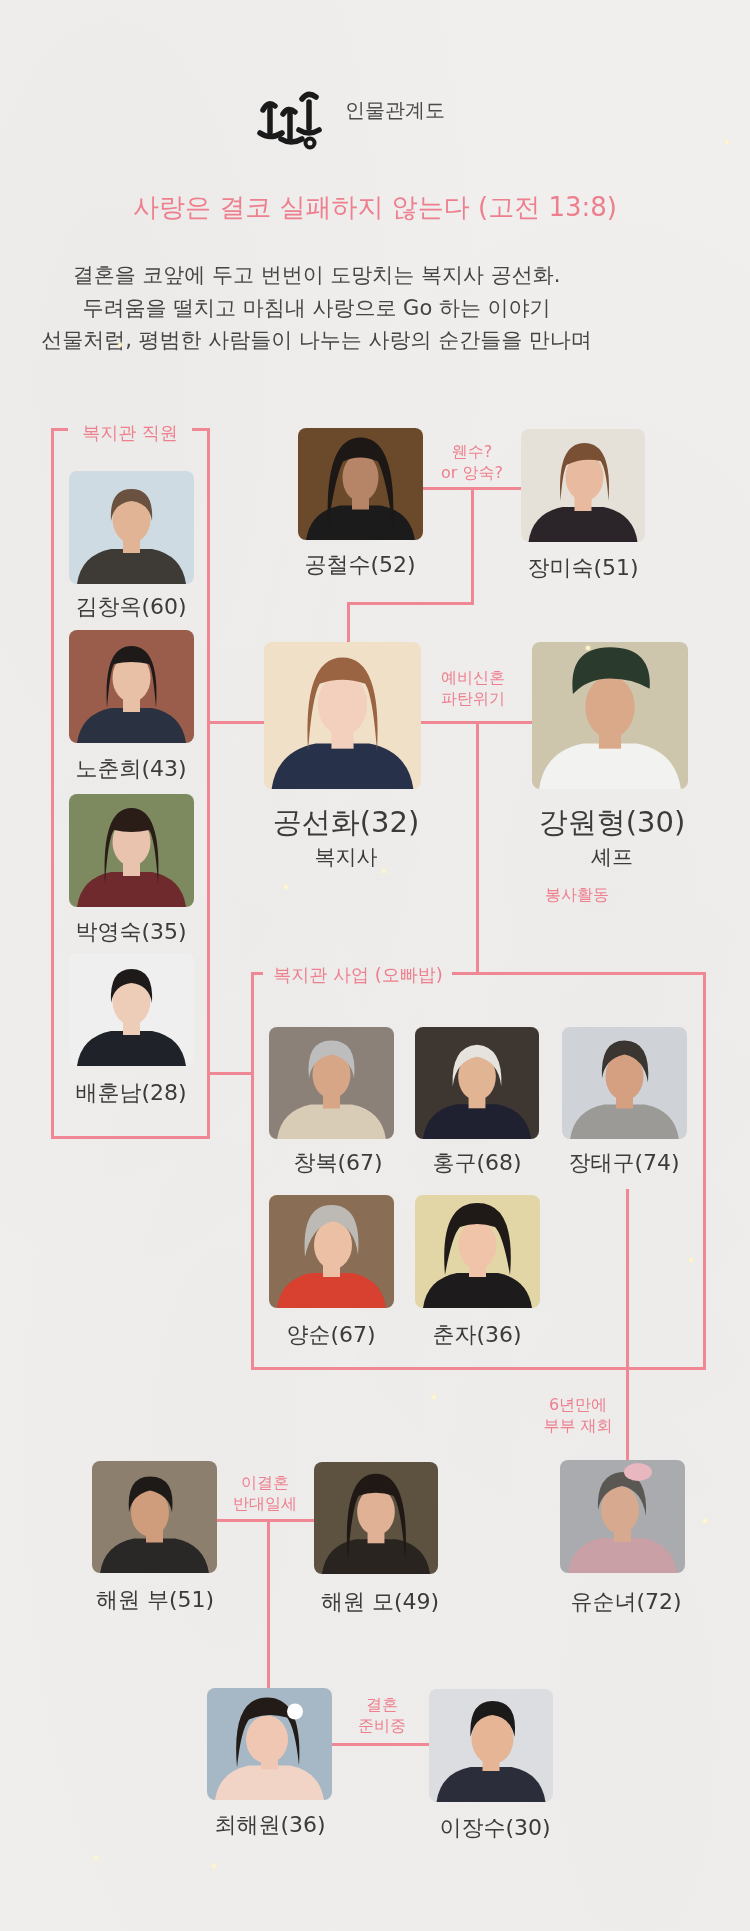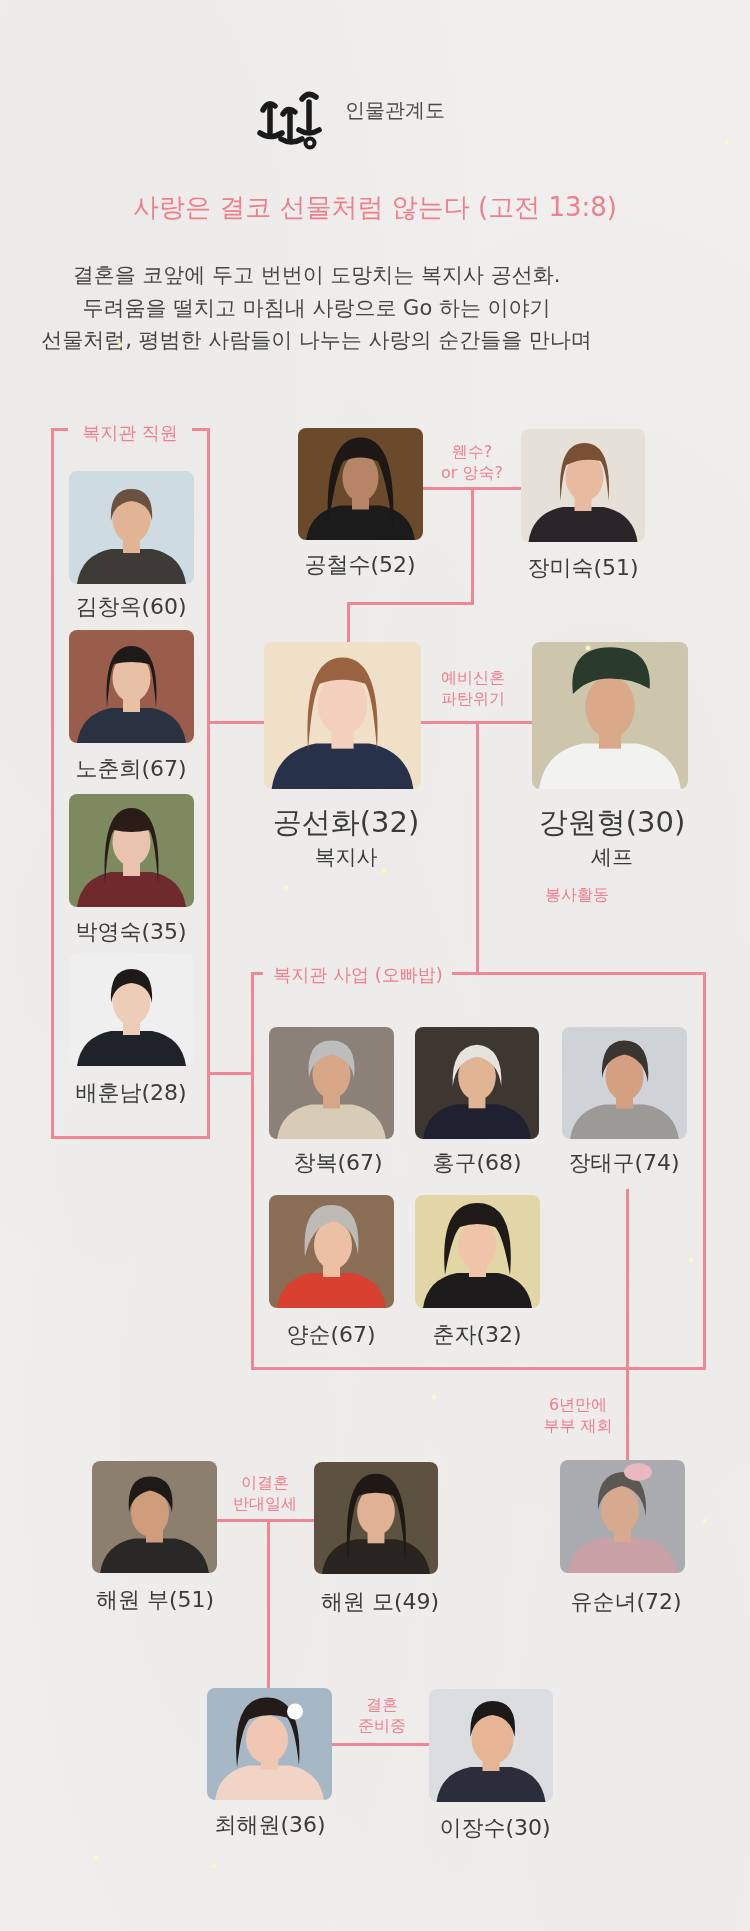--- a/index.html
+++ b/index.html
@@ -44,21 +44,21 @@
       <path d="M27 28 Q32 20 39 26"></path>
       <path d="M34 28 L34 52"></path>
       <path d="M25 53 Q35 59 46 53"></path>
       <path d="M46 13 Q52 5 60 11"></path>
       <path d="M53 16 L53 42"></path>
       <path d="M43 44 Q53 50 63 44"></path>
       <circle cx="54" cy="57" r="4.5" stroke-width="4"></circle>
     </g>
   </svg>
   <div class="header-title">인물관계도</div>
-  <div class="tagline">사랑은 결코 선물처럼 않는다 (고전 13:8)</div>
+  <div class="tagline">사랑은 결코 실패하지 않는다 (고전 13:8)</div>
   <div class="synopsis">
     <div>결혼을 코앞에 두고 번번이 도망치는 복지사 공선화.</div>
     <div>두려움을 떨치고 마침내 사랑으로 Go 하는 이야기</div>
     <div>선물처럼, 평범한 사람들이 나누는 사랑의 순간들을 만나며</div>
   </div>
 
   <div class="line" style="left:51px;top:428px;width:3px;height:711px"></div>
   <div class="line" style="left:207px;top:428px;width:3px;height:711px"></div>
   <div class="line" style="left:51px;top:1136px;width:159px;height:3px"></div>
   <div class="line" style="left:51px;top:428px;width:17px;height:3px"></div>
@@ -123,21 +123,21 @@
   <div class="name" style="left:51px;top:593px">김창옥(60)</div>
 
   <div class="photo" style="left: 69px; top: 630px; width: 125px; height: 113px; background-color: rgb(154, 93, 76);">
     <svg viewBox="0 0 125 113" preserveAspectRatio="xMidYMid slice">
       <path d="M8 113 Q12 84 42 78 L83 78 Q113 84 117 113 Z" fill="#2a3140"></path>
       <rect x="54" y="62" width="17" height="20" fill="#e8c0a6"></rect>
       <ellipse cx="62.5" cy="48" rx="19" ry="24" fill="#e8c0a6"></ellipse>
       <path d="M38 78 Q34 16 62.5 16 Q91 16 87 78 Q84 40 80 34 Q62 30 45 34 Q41 40 38 78 Z" fill="#1e1a1a"></path>
     </svg>
   </div>
-  <div class="name" style="left:51px;top:755px">노춘희(67)</div>
+  <div class="name" style="left:51px;top:755px">노춘희(43)</div>
 
   <div class="photo" style="left: 69px; top: 794px; width: 125px; height: 113px; background-color: rgb(125, 138, 95);">
     <svg viewBox="0 0 125 113" preserveAspectRatio="xMidYMid slice">
       <path d="M8 113 Q12 84 42 78 L83 78 Q113 84 117 113 Z" fill="#6e2a2c"></path>
       <rect x="54" y="62" width="17" height="20" fill="#eac3ae"></rect>
       <ellipse cx="62.5" cy="48" rx="19" ry="24" fill="#eac3ae"></ellipse>
       <path d="M36 90 Q32 14 62.5 14 Q93 14 89 90 Q86 44 80 36 Q62 40 45 36 Q39 44 36 90 Z" fill="#2a1d18"></path>
     </svg>
   </div>
   <div class="name" style="left:51px;top:918px">박영숙(35)</div>
@@ -235,21 +235,21 @@
   <div class="name" style="left:251px;top:1321px">양순(67)</div>
 
   <div class="photo" style="left: 415px; top: 1195px; width: 125px; height: 113px; background-color: rgb(226, 214, 166);">
     <svg viewBox="0 0 125 113" preserveAspectRatio="xMidYMid slice">
       <path d="M8 113 Q12 84 42 78 L83 78 Q113 84 117 113 Z" fill="#1d1b1b"></path>
       <rect x="54" y="62" width="17" height="20" fill="#efc4a9"></rect>
       <ellipse cx="62.5" cy="50" rx="19" ry="24" fill="#efc4a9"></ellipse>
       <path d="M30 80 Q24 8 62.5 8 Q101 8 95 80 Q88 40 80 32 Q62 26 45 32 Q37 40 30 80 Z" fill="#1f1917"></path>
     </svg>
   </div>
-  <div class="name" style="left:397px;top:1321px">춘자(32)</div>
+  <div class="name" style="left:397px;top:1321px">춘자(36)</div>
 
   <div class="photo" style="left: 92px; top: 1461px; width: 125px; height: 112px; background-color: rgb(141, 127, 110);">
     <svg viewBox="0 0 125 113" preserveAspectRatio="xMidYMid slice">
       <path d="M8 113 Q12 84 42 78 L83 78 Q113 84 117 113 Z" fill="#2a2826"></path>
       <rect x="54" y="62" width="17" height="20" fill="#cf9c7c"></rect>
       <ellipse cx="58" cy="52" rx="19" ry="24" fill="#cf9c7c"></ellipse>
       <path d="M37 52 Q34 16 58 16 Q84 16 80 52 Q77 34 58 30 Q40 34 37 52 Z" fill="#1e1a17"></path>
     </svg>
   </div>
   <div class="name" style="left:75px;top:1586px">해원 부(51)</div>

